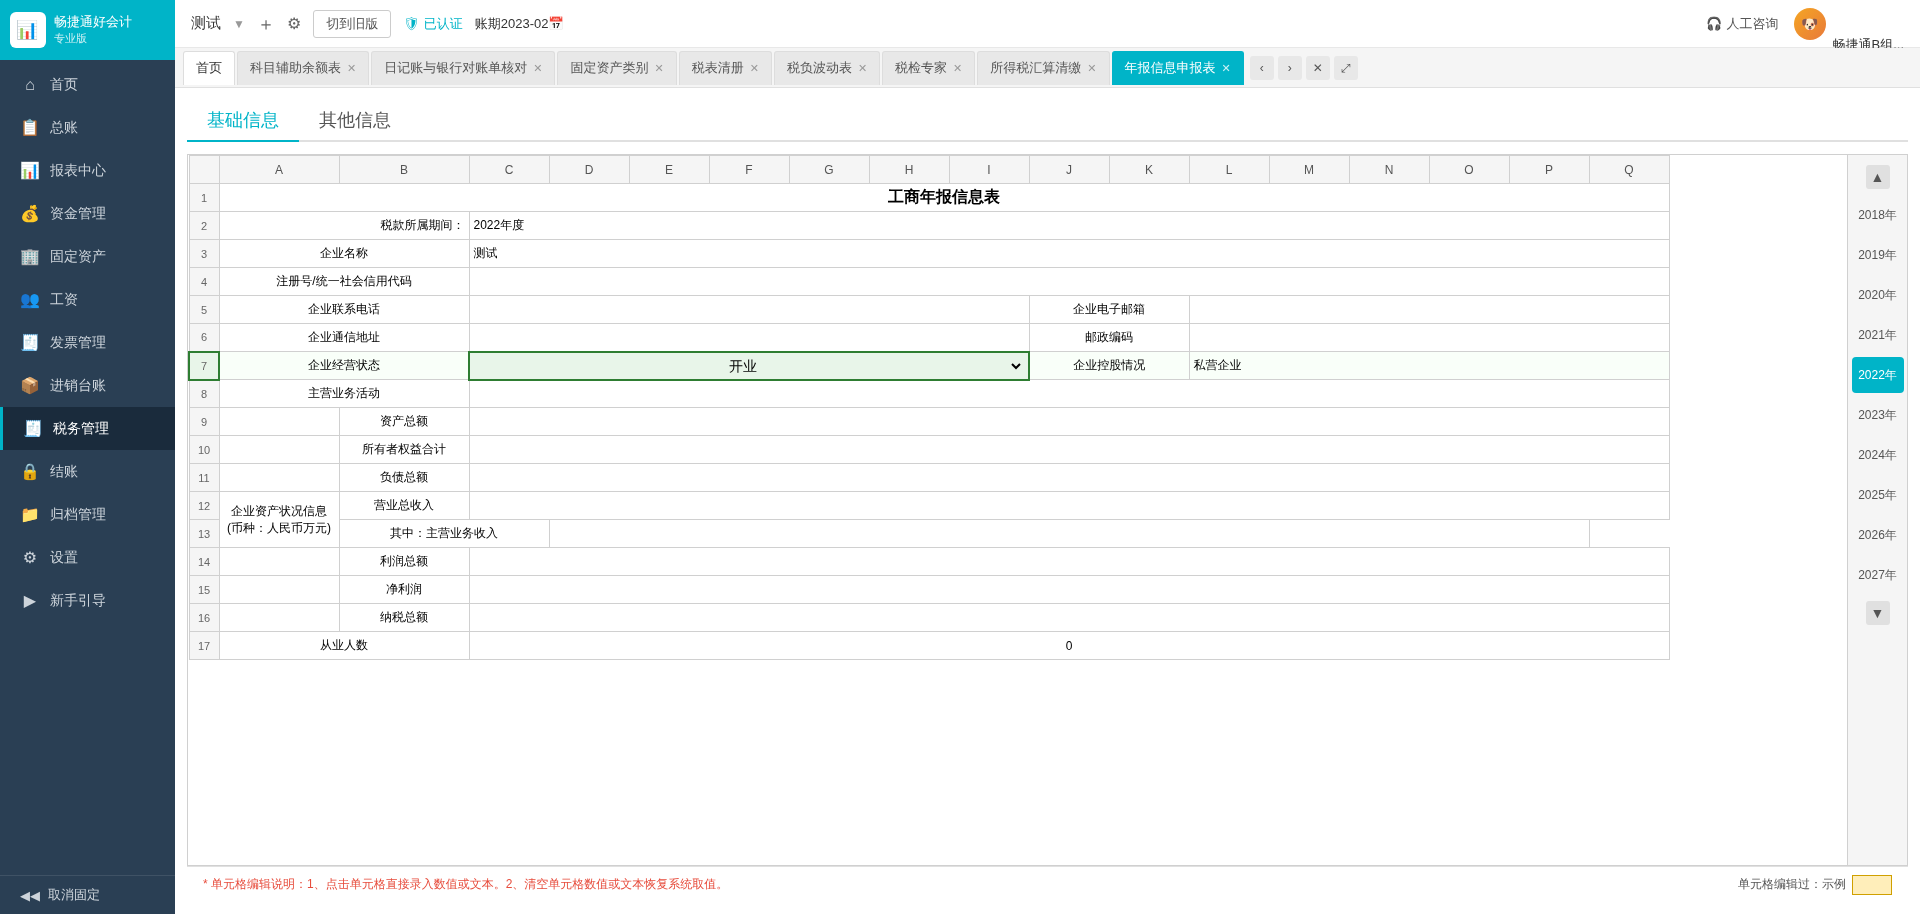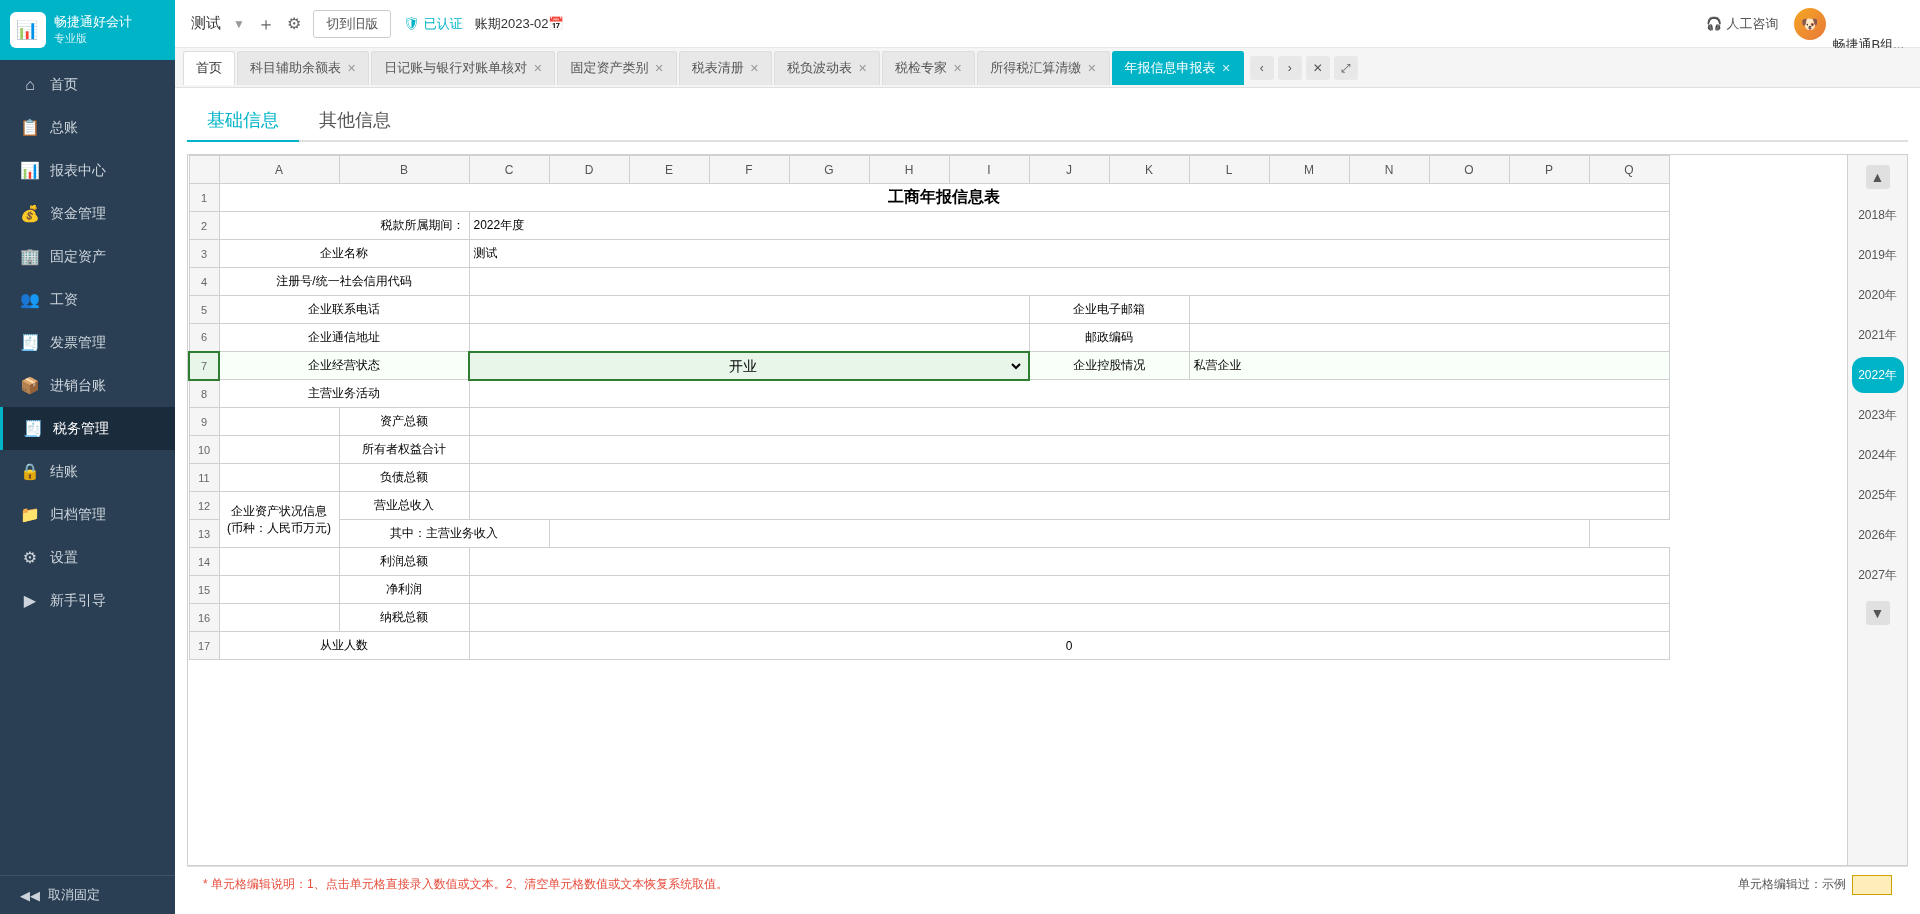--- a/index.html
+++ b/index.html
@@ -297,21 +297,21 @@
     .year-item {
       width: 52px;
       height: 36px;
       display: flex; align-items: center; justify-content: center;
       font-size: 12px;
       color: #555;
       cursor: pointer;
       border-radius: 3px;
       margin: 2px;
     }
-    .year-item.active { background: #00b4c8; color: #fff; border-radius: 12px; }
+    .year-item.active { background: #00b4c8; color: #fff; border-radius: 4px; }
     .year-nav { display: flex; flex-direction: column; align-items: center; padding: 4px 0; }
     .year-nav-btn {
       width: 24px; height: 24px;
       background: #e0e0e0;
       border: none; border-radius: 3px;
       cursor: pointer;
       display: flex; align-items: center; justify-content: center;
       font-size: 14px; color: #555;
       margin: 2px;
     }

